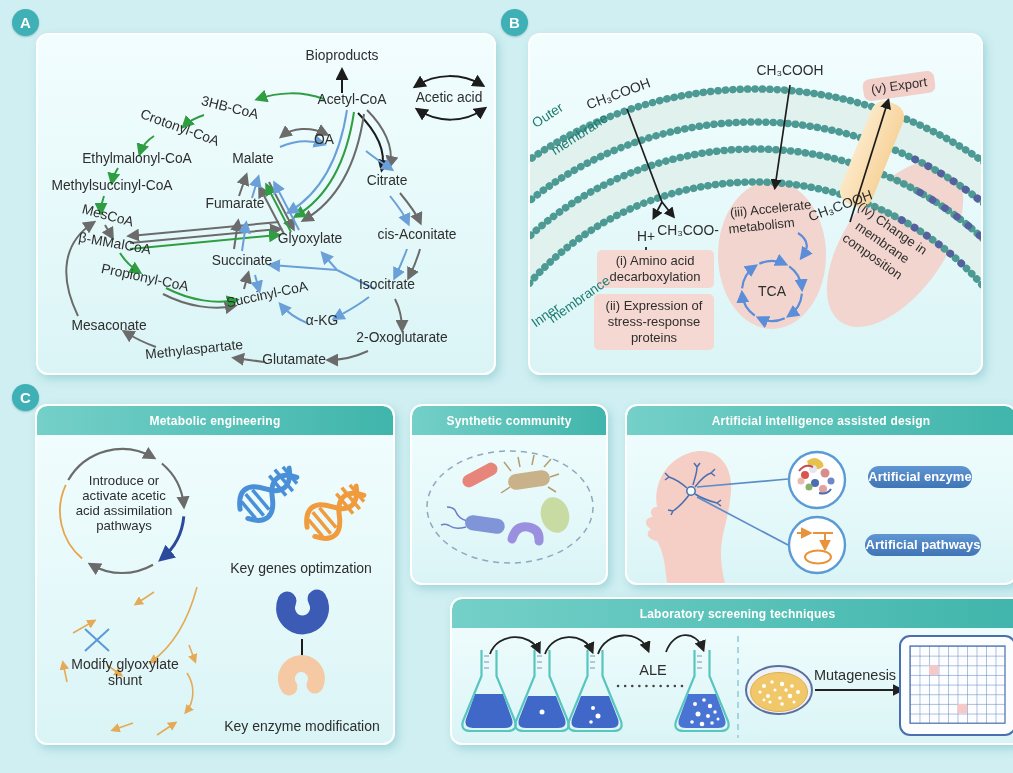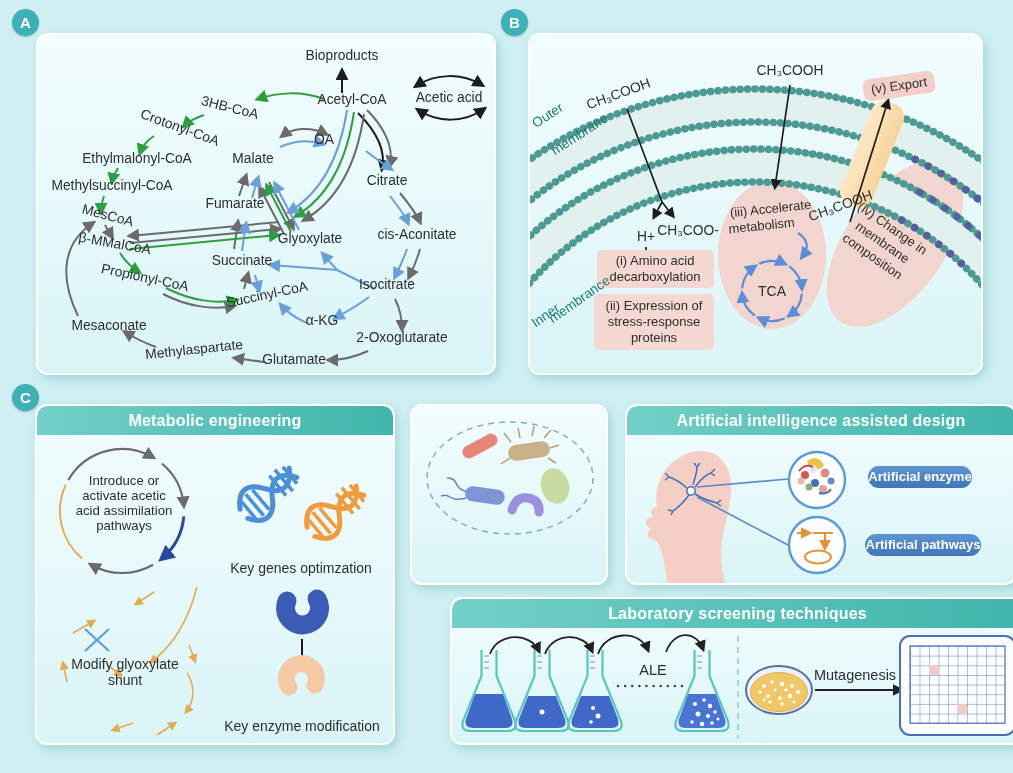--- a/index.html
+++ b/index.html
@@ -5,21 +5,21 @@
   html,body{margin:0;padding:0;}
   body{font-family:"Liberation Sans",sans-serif;}
   .page{position:relative;width:1013px;height:773px;background:#cfeff2;overflow:hidden;}
   .panel{position:absolute;background:linear-gradient(180deg,#f2fdfe 0%,#e6f9fa 55%,#daf4f6 100%);
          border:2px solid #ffffff;border-radius:12px;box-shadow:3px 4px 9px rgba(110,185,190,.45);
          box-sizing:border-box;overflow:hidden;}
   .badge{position:absolute;width:27px;height:27px;border-radius:50%;background:#3fb0b5;color:#fff;
          font-size:15px;font-weight:bold;display:flex;align-items:center;justify-content:center;
          box-shadow:0 1px 2px rgba(0,90,90,.3);}
   .hdr{height:29px;background:linear-gradient(90deg,#74d0c8,#40b5ab);border-radius:10px 10px 0 0;
-       color:#fff;font-size:16px;font-weight:600;display:flex;align-items:center;justify-content:center;letter-spacing:.2px;}
+       color:#fff;font-size:12px;font-weight:600;display:flex;align-items:center;justify-content:center;letter-spacing:.2px;}
   svg{display:block;}
   svg text{font-family:"Liberation Sans",sans-serif;fill:#2e2e2e;}
   .t14{font-size:13.8px;}
   .t13{font-size:13px;}
   .tmem{font-size:13.5px;fill:#1d7a70;font-weight:500;}
   .twhite{fill:#fff;font-weight:600;font-size:13px;}
 </style>
 </head>
 <body>
 
@@ -289,20 +289,23 @@
       </g>
 
       <path d="M250,166 a17,17 0 1 0 30,-2" fill="none" stroke="#3b5bb5" stroke-width="19" stroke-linecap="round"></path>
       <path d="M265,204 L265,230" stroke="#1c1c1c" stroke-width="2" fill="none" marker-end="url(#me-black)"></path>
       <path d="M278,250 a15,15 0 1 0 -26,2" fill="none" stroke="#f5c9a4" stroke-width="17" stroke-linecap="round"></path>
       <text x="265" y="296" text-anchor="middle" style="font-size:14px">Key enzyme modification</text>
     </svg>
   </section>
 
   <section class="panel" style="left:410px;top:404px;width:198px;height:181px;">
+    <div class="hdr">
+      <span>Synthetic community</span>
+    </div>
     <svg width="194" height="148" viewBox="0 0 194 148">
       <ellipse cx="98" cy="72" rx="83" ry="56" fill="none" stroke="#8fa8bf" stroke-width="1.5" stroke-dasharray="6 5"></ellipse>
       <rect x="49" y="33.5" width="38" height="13" rx="6.5" transform="rotate(-28 68 40)" fill="#e8857a"></rect>
       <g>
         <g stroke="#b49d73" stroke-width="1.5" fill="none">
           <path d="M99,36 L92,27"></path>
             <path d="M108,32 L106,22"></path>
             <path d="M120,30 L122,20"></path>
           <path d="M132,32 L139,24"></path>
             <path d="M138,42 L147,39"></path>

